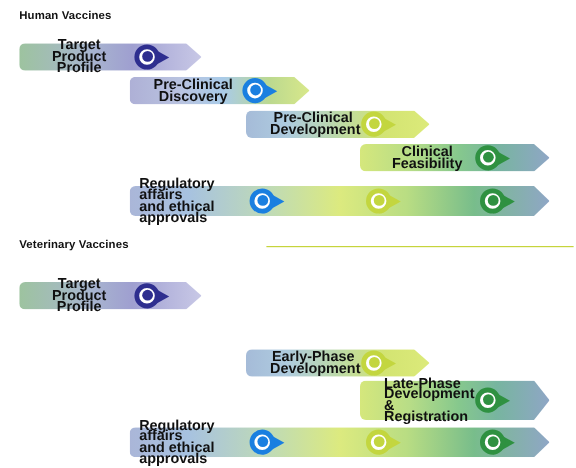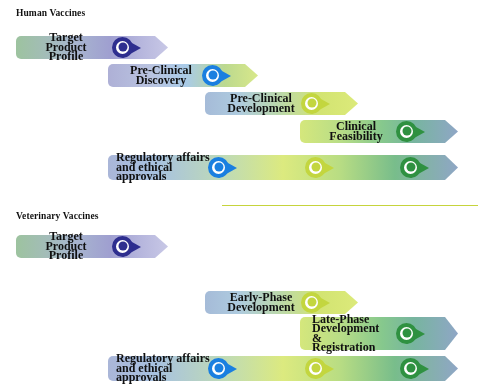--- a/index.html
+++ b/index.html
@@ -4,21 +4,21 @@
 <style>
   html,body{margin:0;padding:0;}
   body{
     width:480px;height:390px;
     background:#ffffff;
     font-family:"Liberation Sans", sans-serif;
     position:relative;
     overflow:hidden;
     -webkit-font-smoothing:antialiased;
   }
-  .canvas{position:absolute;left:0;top:0;width:480px;height:390px;font-family:Liberation Serif, serif;}
+  .canvas{position:absolute;left:0;top:0;width:480px;height:390px;}
 
   .section-title{
     position:absolute;
     font-size:9.5px;
     font-weight:bold;
     color:#111111;
     letter-spacing:.1px;
     white-space:nowrap;
   }
 
@@ -155,21 +155,21 @@
         <div class="ring"></div>
       </div>
     <div class="marker" style="left:292px;color:#2f9141;">
         <div class="head"></div>
         <div class="ring"></div>
       </div>
   </div>
 
   <div class="divider" style="left:222px;top:205px;width:256px;"></div>
 
-  <div class="section-title" style="left:16px;top:211px;">Veterinary Vaccines</div>
+  <div class="section-title" style="left:16px;top:199px;">Veterinary Vaccines</div>
 
   <div class="bar" style="left:16px;top:235px;width:152px;height:23px;justify-content:flex-start;padding-left:12px;">
     <div class="shape arrowend" style="background:linear-gradient(90deg,#9dc39f 0%,#a8b6cf 38%,#9f9fd0 62%,#b6b6dd 82%,#c8c8e6 100%);"></div>
     <div class="label" style="width:76px;">Target Product
 Profile</div>
     <div class="marker" style="left:96px;color:#2e2e8f;">
       <div class="head"></div>
         <div class="ring"></div>
     </div>
   </div>
@@ -178,21 +178,21 @@
   <div class="bar" style="left:205px;top:291px;width:153px;height:23px;justify-content:flex-start;padding-left:20px;">
     <div class="shape arrowend" style="background:linear-gradient(90deg,#a5bbd8 0%,#aecbdf 22%,#bcd9a8 50%,#d3e472 76%,#dcea7a 100%);"></div>
     <div class="label" style="width:72px;">Early-Phase
 Development</div>
     <div class="marker" style="left:96px;color:#c3d63f;">
       <div class="head"></div>
         <div class="ring"></div>
     </div>
   </div>
 
-  <div class="bar" style="left:300px;top:317px;width:158px;height:33px;justify-content:flex-start;padding-left:12px;">
+  <div class="bar" style="left:300px;top:317px;width:158px;height:33px;justify-content:flex-start;padding-left:20px;">
     <div class="shape arrowend" style="background:linear-gradient(90deg,#d5e77c 0%,#b8dd87 26%,#86c88d 52%,#77b59f 72%,#8fa6c6 100%);"></div>
     <div class="label" style="width:76px;text-align:left;">Late-Phase
 Development
 &amp; Registration</div>
     <div class="marker" style="left:96px;color:#2f9141;">
       <div class="head"></div>
         <div class="ring"></div>
     </div>
   </div>
 

